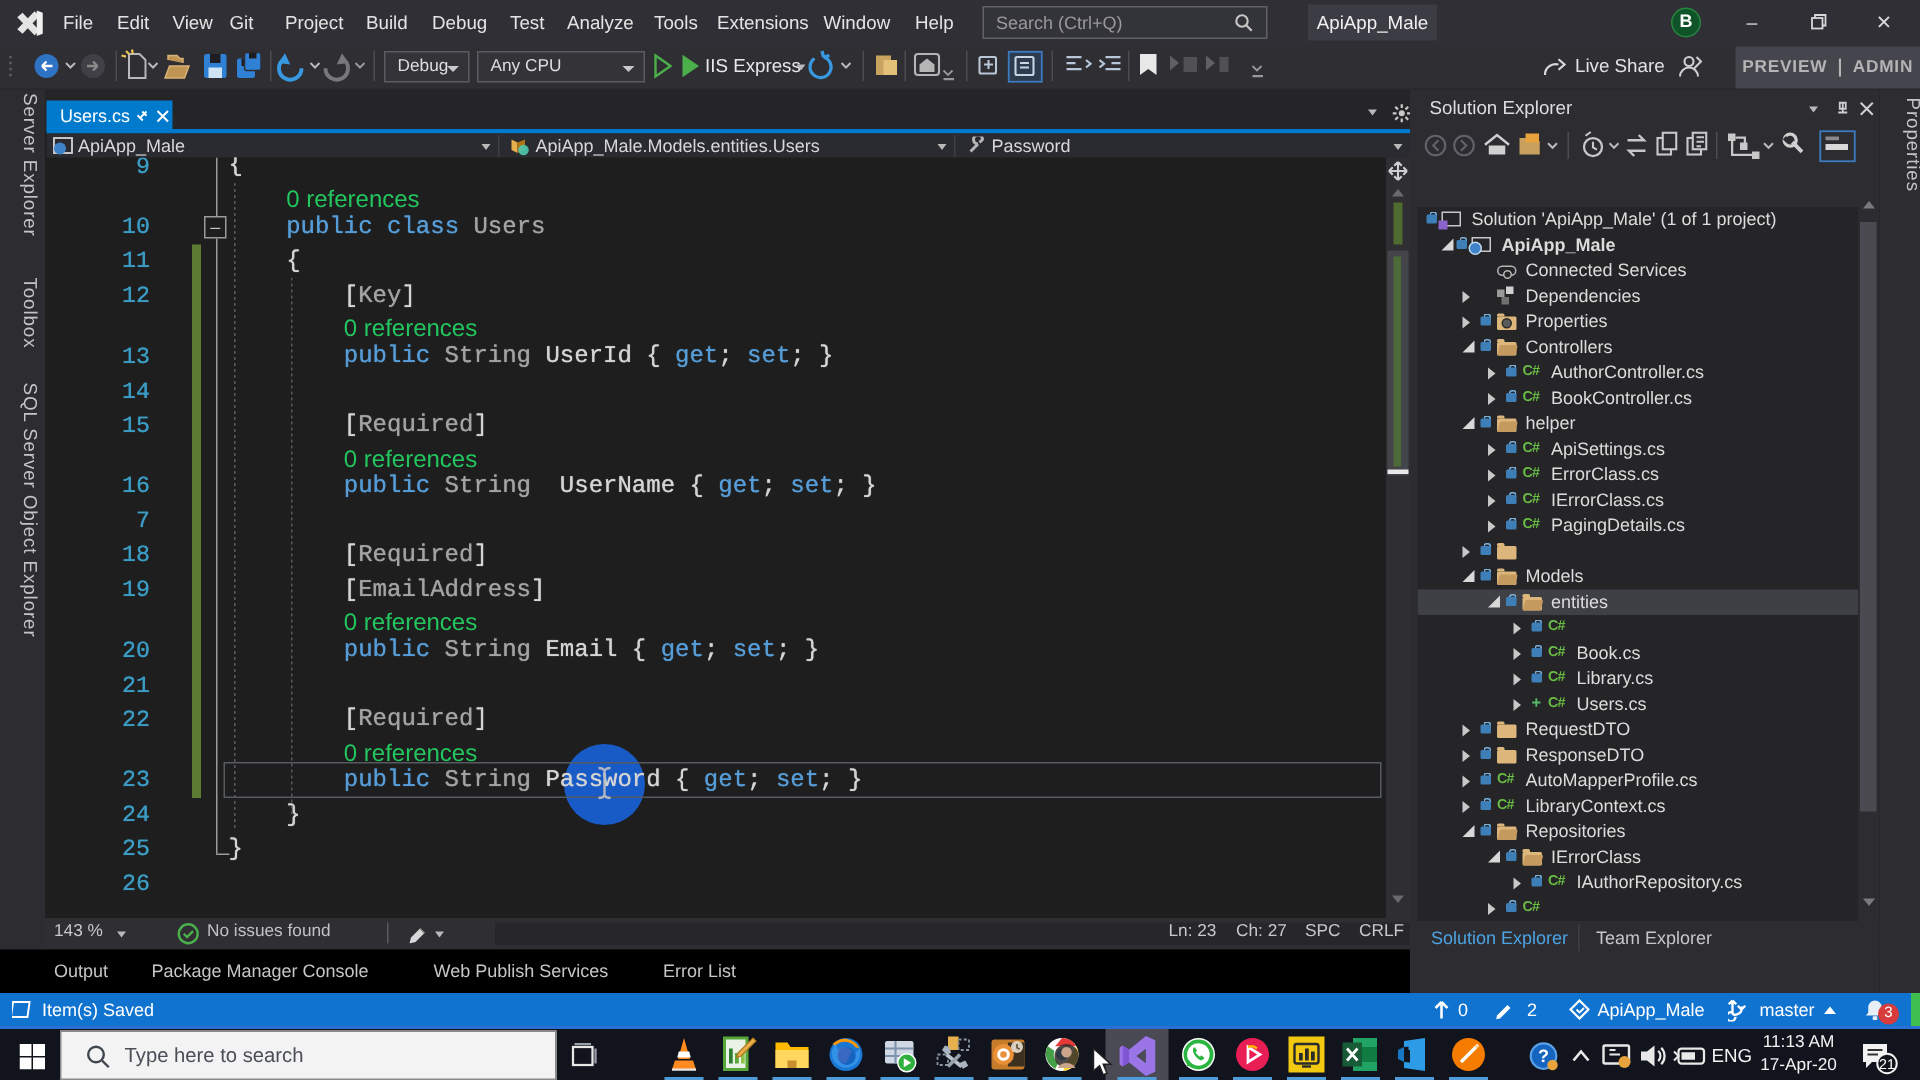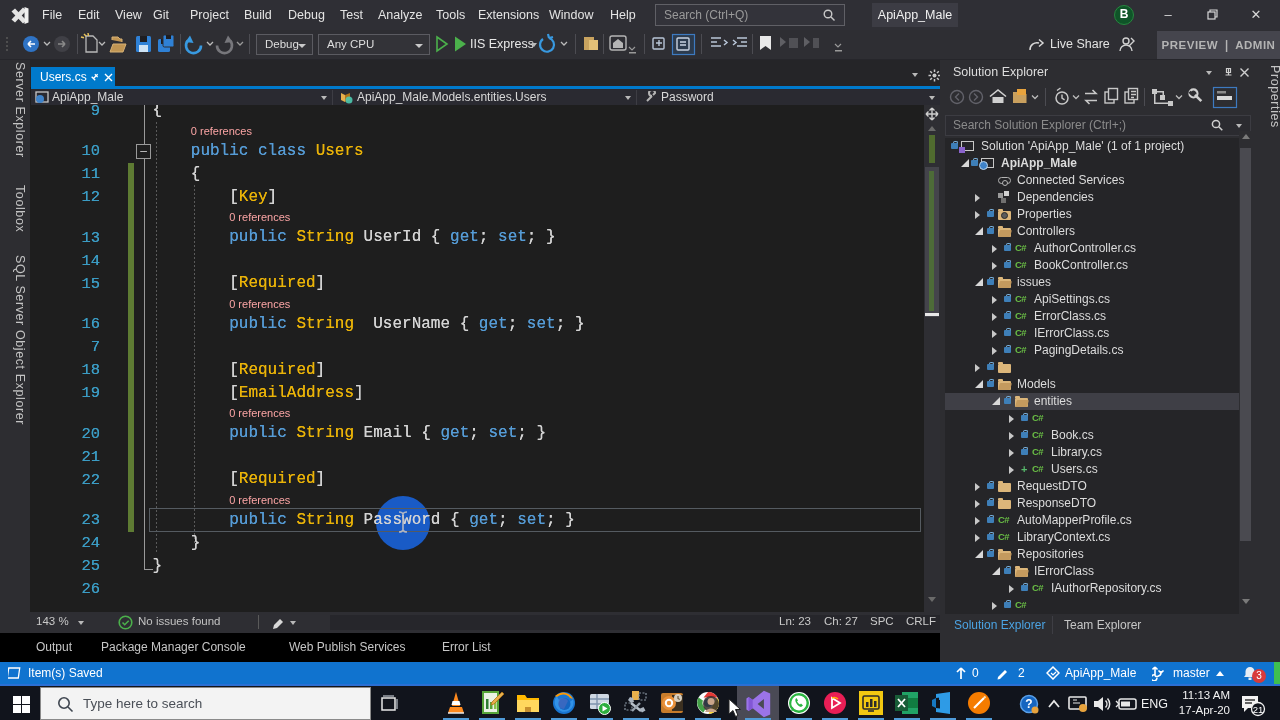--- a/index.html
+++ b/index.html
@@ -24,23 +24,23 @@
 
 #tabrow{left:30px;top:60px;width:910px;height:27px;background:#252528}
 #tab1{left:31px;top:67px;width:84px;height:20px;background:#007acc;color:#fff;font-size:12px;line-height:21px;padding-left:9px}
 #tabline{left:31px;top:86px;width:909px;height:3px;background:#007acc}
 
 #crumb{left:31px;top:89px;width:909px;height:17px;background:#2a2a31;color:#d8d8d8;font-size:12px;line-height:17px}
 .csep{position:absolute;top:1px;width:1px;height:15px;background:#3d3d44}
 
 #editor{left:31px;top:105px;width:893px;height:507px;background:#1e1e1e;overflow:hidden}
 .ln{position:absolute;left:29px;width:40px;text-align:right;color:#3b9cc4;font-family:"Liberation Mono",monospace;font-size:15.5px;text-shadow:0 0 .5px currentColor}
-.cl{position:absolute;color:#fca5a5;font-size:11px}
+.cl{position:absolute;color:#22c55e;font-size:16px}
 .code{position:absolute;white-space:pre;font-family:"Liberation Mono",monospace;font-size:16px;color:#dcdcdc;text-shadow:0 0 .6px currentColor}
-.kw{color:#569cd6}.ty{color:#eab308}.pl{color:#d4d4d4}
+.kw{color:#569cd6}.ty{color:#a3a3a3}.pl{color:#d4d4d4}
 #gbar{left:97px;width:6px;background:#5e7b33}
 .dg{position:absolute;width:1px;background-image:linear-gradient(#5a5a5a 50%,transparent 50%);background-size:1px 4px}
 #sline{position:absolute;left:112.5px;width:1.5px;background:#9a9a9a}
 #mbox{position:absolute;left:105px;width:15px;height:15px;background:#1e1e1e;border:1px solid #9a9a9a;color:#c8c8c8;font-size:12px;line-height:12px;text-align:center}
 #curline{position:absolute;left:118px;width:772px;height:24px;border:1px solid #555b61}
 #clickdot{position:absolute;left:345px;top:391px;width:54px;height:54px;border-radius:50%;background:rgba(25,105,235,.82)}
 
 #escroll{left:924px;top:105px;width:16px;height:507px;background:#2e2e33}
 
 #zoombar{left:30px;top:612px;width:910px;height:21px;background:#2e2e33;color:#c9c9c9;font-size:11.5px}
@@ -381,27 +381,20 @@
 <path d="M231 11.5 l3 3 3 -3" fill="none" stroke="#bbb" stroke-width="1.3"></path>
 <g transform="rotate(-45 252 13)">
         <circle cx="252" cy="8" r="4" fill="none" stroke="#d0d0d0" stroke-width="2.2"></circle>
         <rect x="250.8" y="10" width="2.6" height="9" fill="#d0d0d0"></rect>
         <rect x="249" y="4" width="3" height="4" fill="#2d2d31"></rect>
       </g>
 <rect x="268.5" y="3.5" width="23" height="20" fill="none" stroke="#3d7ac0" stroke-width="1.2"></rect>
 <rect x="272" y="12" width="15" height="4" fill="#d8d8d8"></rect>
       <rect x="272" y="7" width="9" height="2.5" fill="#8a8a8a"></rect>
 </svg>
-<div id="sesearch">Search Solution Explorer (Ctrl+;)
-<svg class="abs" style="right:26px;top:3px" width="13" height="13" viewBox="0 0 13 13">
-        <circle cx="5" cy="5" r="3.6" fill="none" stroke="#d0d0d0" stroke-width="1.5"></circle>
-        <path d="M7.8 7.8 l3.5 3.5" stroke="#d0d0d0" stroke-width="1.5"></path>
-      </svg>
-<div class="car2 abs" style="right:8px;top:8px"></div>
-</div>
 <div id="setree">
       <div class="lock" style="left:6px;top:5px"></div>
       <div class="trow" style="top:0px">
         <span class="abs" style="left:36px">Solution 'ApiApp_Male' (1 of 1 project)</span>
       </div>
       <div class="abs" style="left:16px;top:3px;width:13px;height:10px;border:1.5px solid #c8c8c8"></div>
       <div class="abs" style="left:14px;top:9px;width:6px;height:6px;background:#8a63cc"></div>
       <div class="are" style="left:16px;top:21px"></div>
       <div class="lock" style="left:26px;top:22px"></div>
       <div class="trow" style="top:17px">
@@ -442,21 +435,21 @@
       <div class="csh" style="left:70px;top:104px">C#</div>
       <div class="arc" style="left:47px;top:123.5px"></div>
       <div class="lock" style="left:59px;top:124px"></div>
       <div class="trow" style="top:119px">
         <span class="abs" style="left:89px">BookController.cs</span>
       </div>
       <div class="csh" style="left:70px;top:121px">C#</div>
       <div class="are" style="left:30px;top:140px"></div>
       <div class="lock" style="left:42px;top:141px"></div>
       <div class="trow" style="top:136px">
-        <span class="abs" style="left:72px">issues</span>
+        <span class="abs" style="left:72px">helper</span>
       </div>
       <div class="fold fopen" style="left:53px;top:141px"></div>
       <div class="arc" style="left:47px;top:157.5px"></div>
       <div class="lock" style="left:59px;top:158px"></div>
       <div class="trow" style="top:153px">
         <span class="abs" style="left:89px">ApiSettings.cs</span>
       </div>
       <div class="csh" style="left:70px;top:155px">C#</div>
       <div class="arc" style="left:47px;top:174.5px"></div>
       <div class="lock" style="left:59px;top:175px"></div>
@@ -753,20 +746,20 @@
 <svg class="abs" style="left:1092px;top:9px" width="20" height="18" viewBox="0 0 20 18">
         <path d="M2 6 h4 l5 -4 v14 l-5 -4 h-4 z" fill="#e8e8e8"></path>
         <path d="M13.5 5.5 a5 5 0 0 1 0 7 M15.5 3.5 a8 8 0 0 1 0 11" stroke="#e8e8e8" stroke-width="1.5" fill="none"></path>
       </svg>
 <svg class="abs" style="left:1115px;top:10px" width="24" height="16" viewBox="0 0 24 16">
         <rect x="4" y="3" width="17" height="10" rx="2" fill="none" stroke="#e8e8e8" stroke-width="1.5"></rect>
         <rect x="6" y="5.5" width="9" height="5" fill="#e8e8e8"></rect>
         <path d="M1 5 l3 3 -3 3" fill="none" stroke="#e8e8e8" stroke-width="1.4"></path>
       </svg>
 <span class="abs" style="left:1141px;top:11px;font-size:12.5px">ENG</span>
-<div class="abs" style="left:1168px;top:2px;width:62px;text-align:right;font-size:11.5px;line-height:15px">11:13 AM<br>17-Apr-20</div>
+<div class="abs" style="left:1168px;top:2px;width:62px;text-align:center;font-size:11.5px;line-height:15px">11:13 AM<br>17-Apr-20</div>
 <svg class="abs" style="left:1240px;top:8px" width="26" height="24" viewBox="0 0 26 24">
         <path d="M2 2 h16 v12 h-10 l-4 4 v-4 h-2 z" fill="#f2f2f2"></path>
         <path d="M5 6 h10 M5 9 h7" stroke="#333" stroke-width="1.4"></path>
         <circle cx="18" cy="15" r="6.5" fill="#11141c" stroke="#f2f2f2" stroke-width="1.3"></circle>
         <text x="18" y="18.5" font-size="9.5" fill="#fff" text-anchor="middle" font-family="Liberation Sans">21</text>
       </svg>
 </div>
   </div>
 </body></html>

